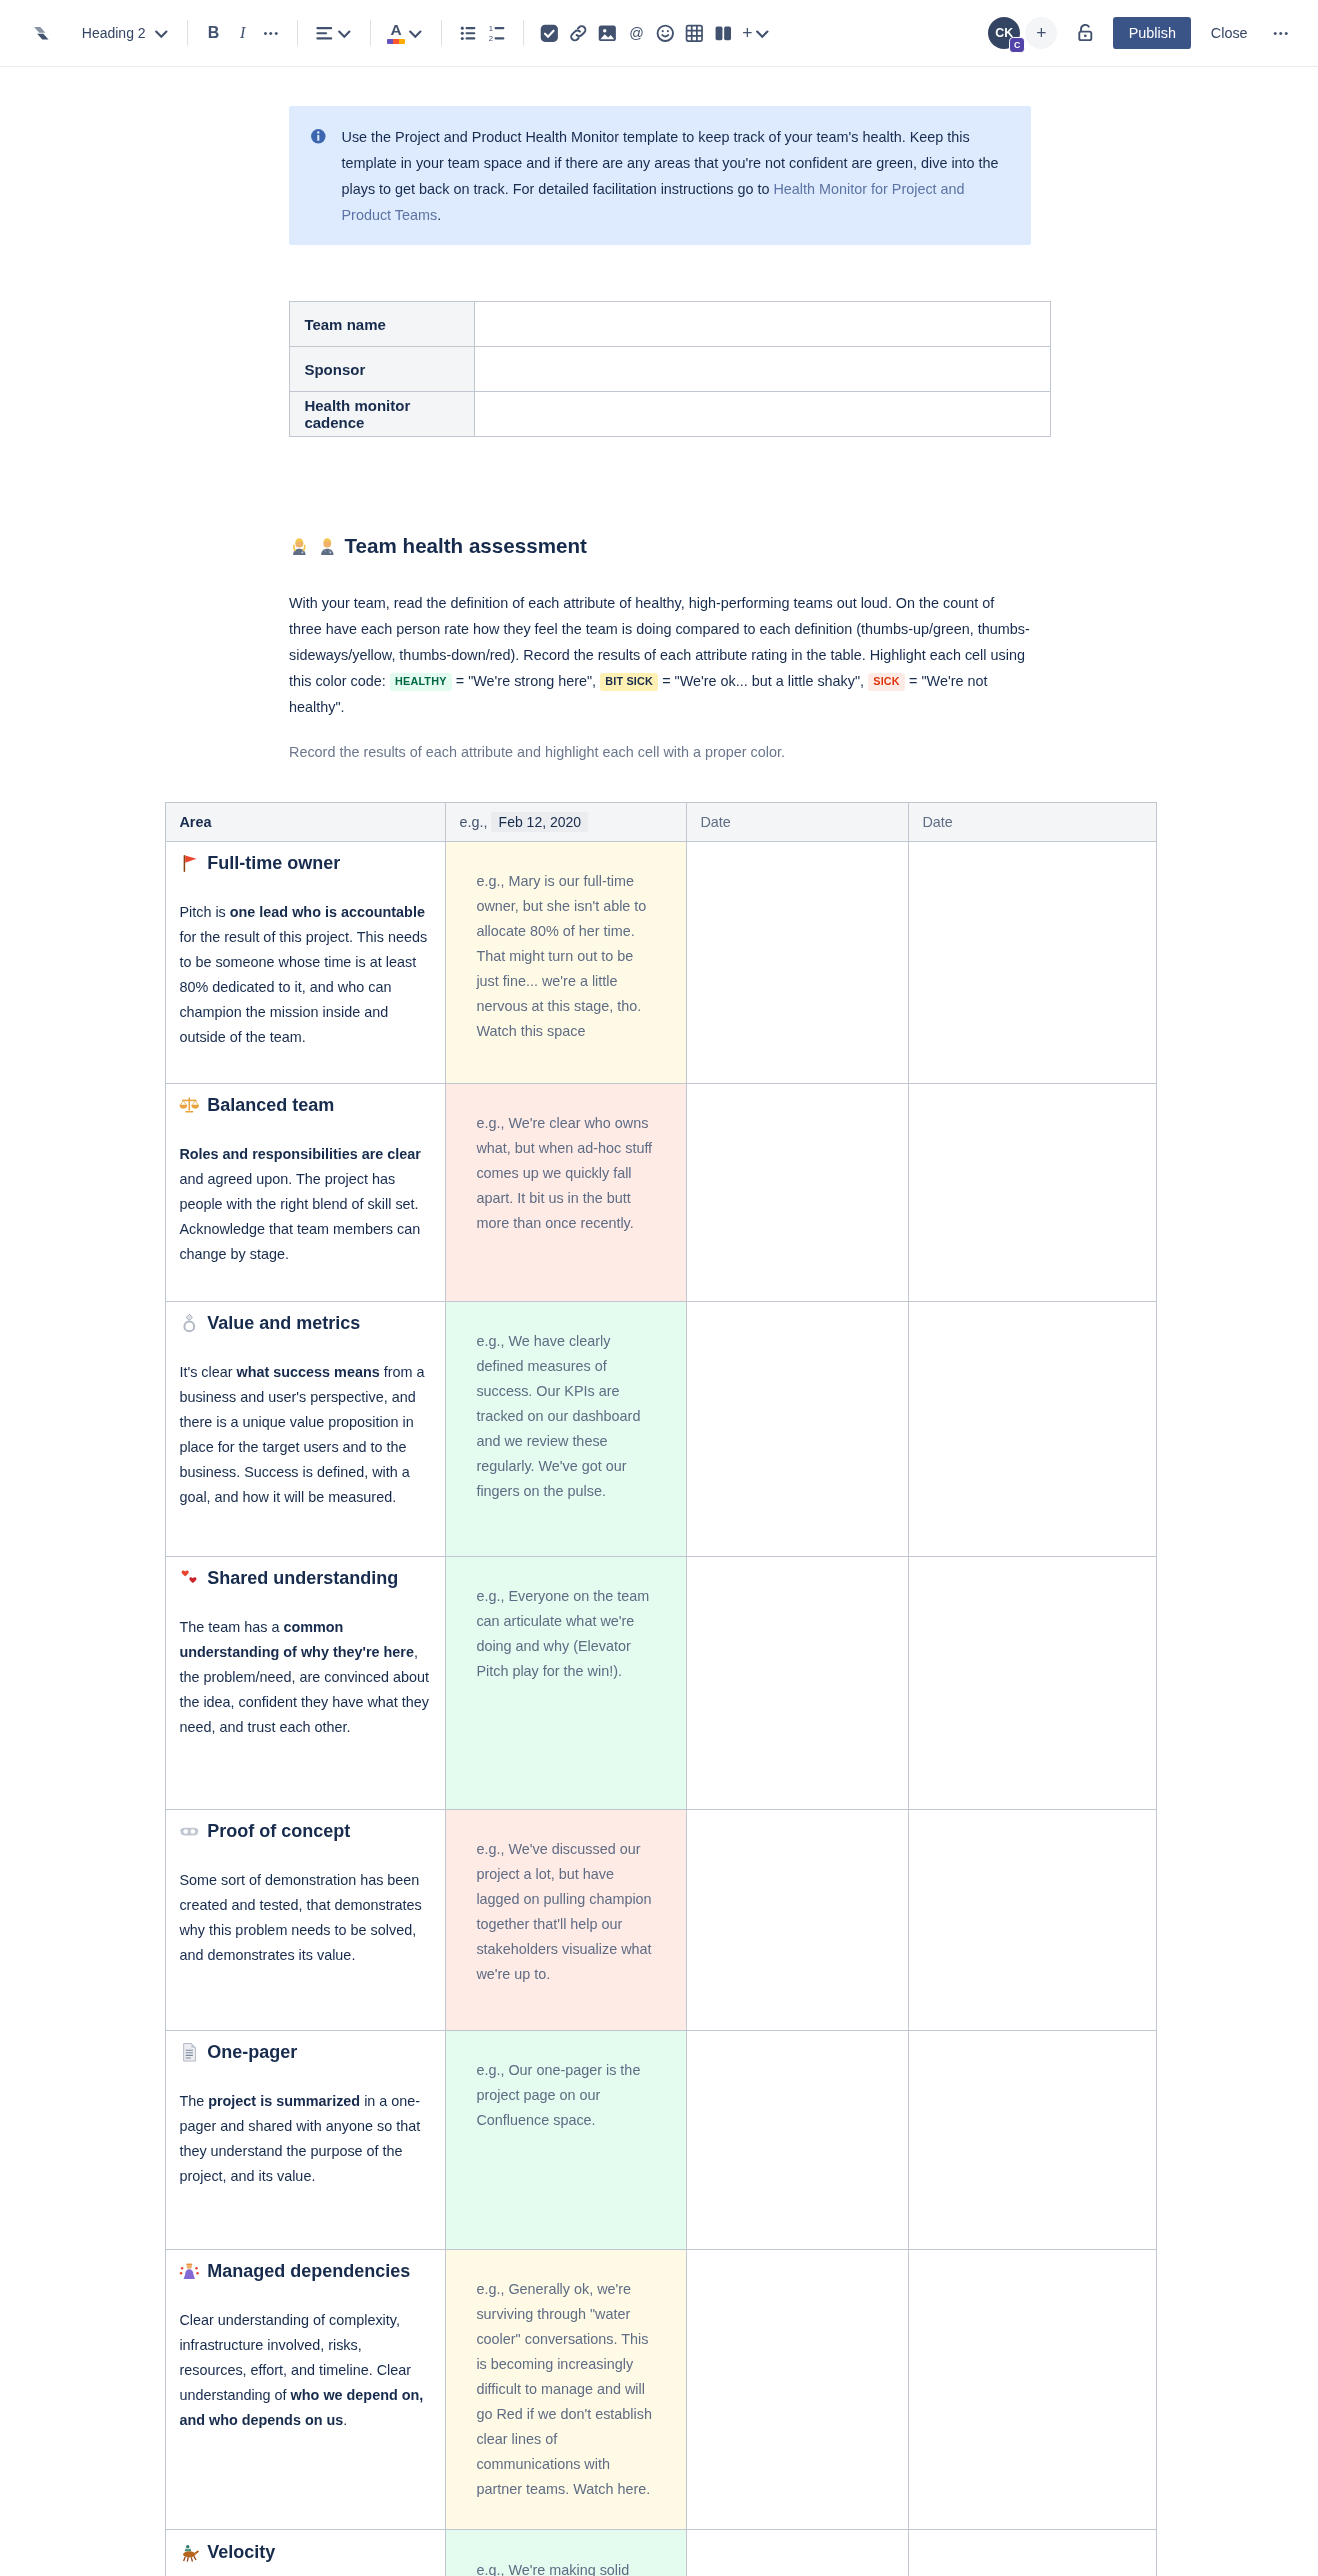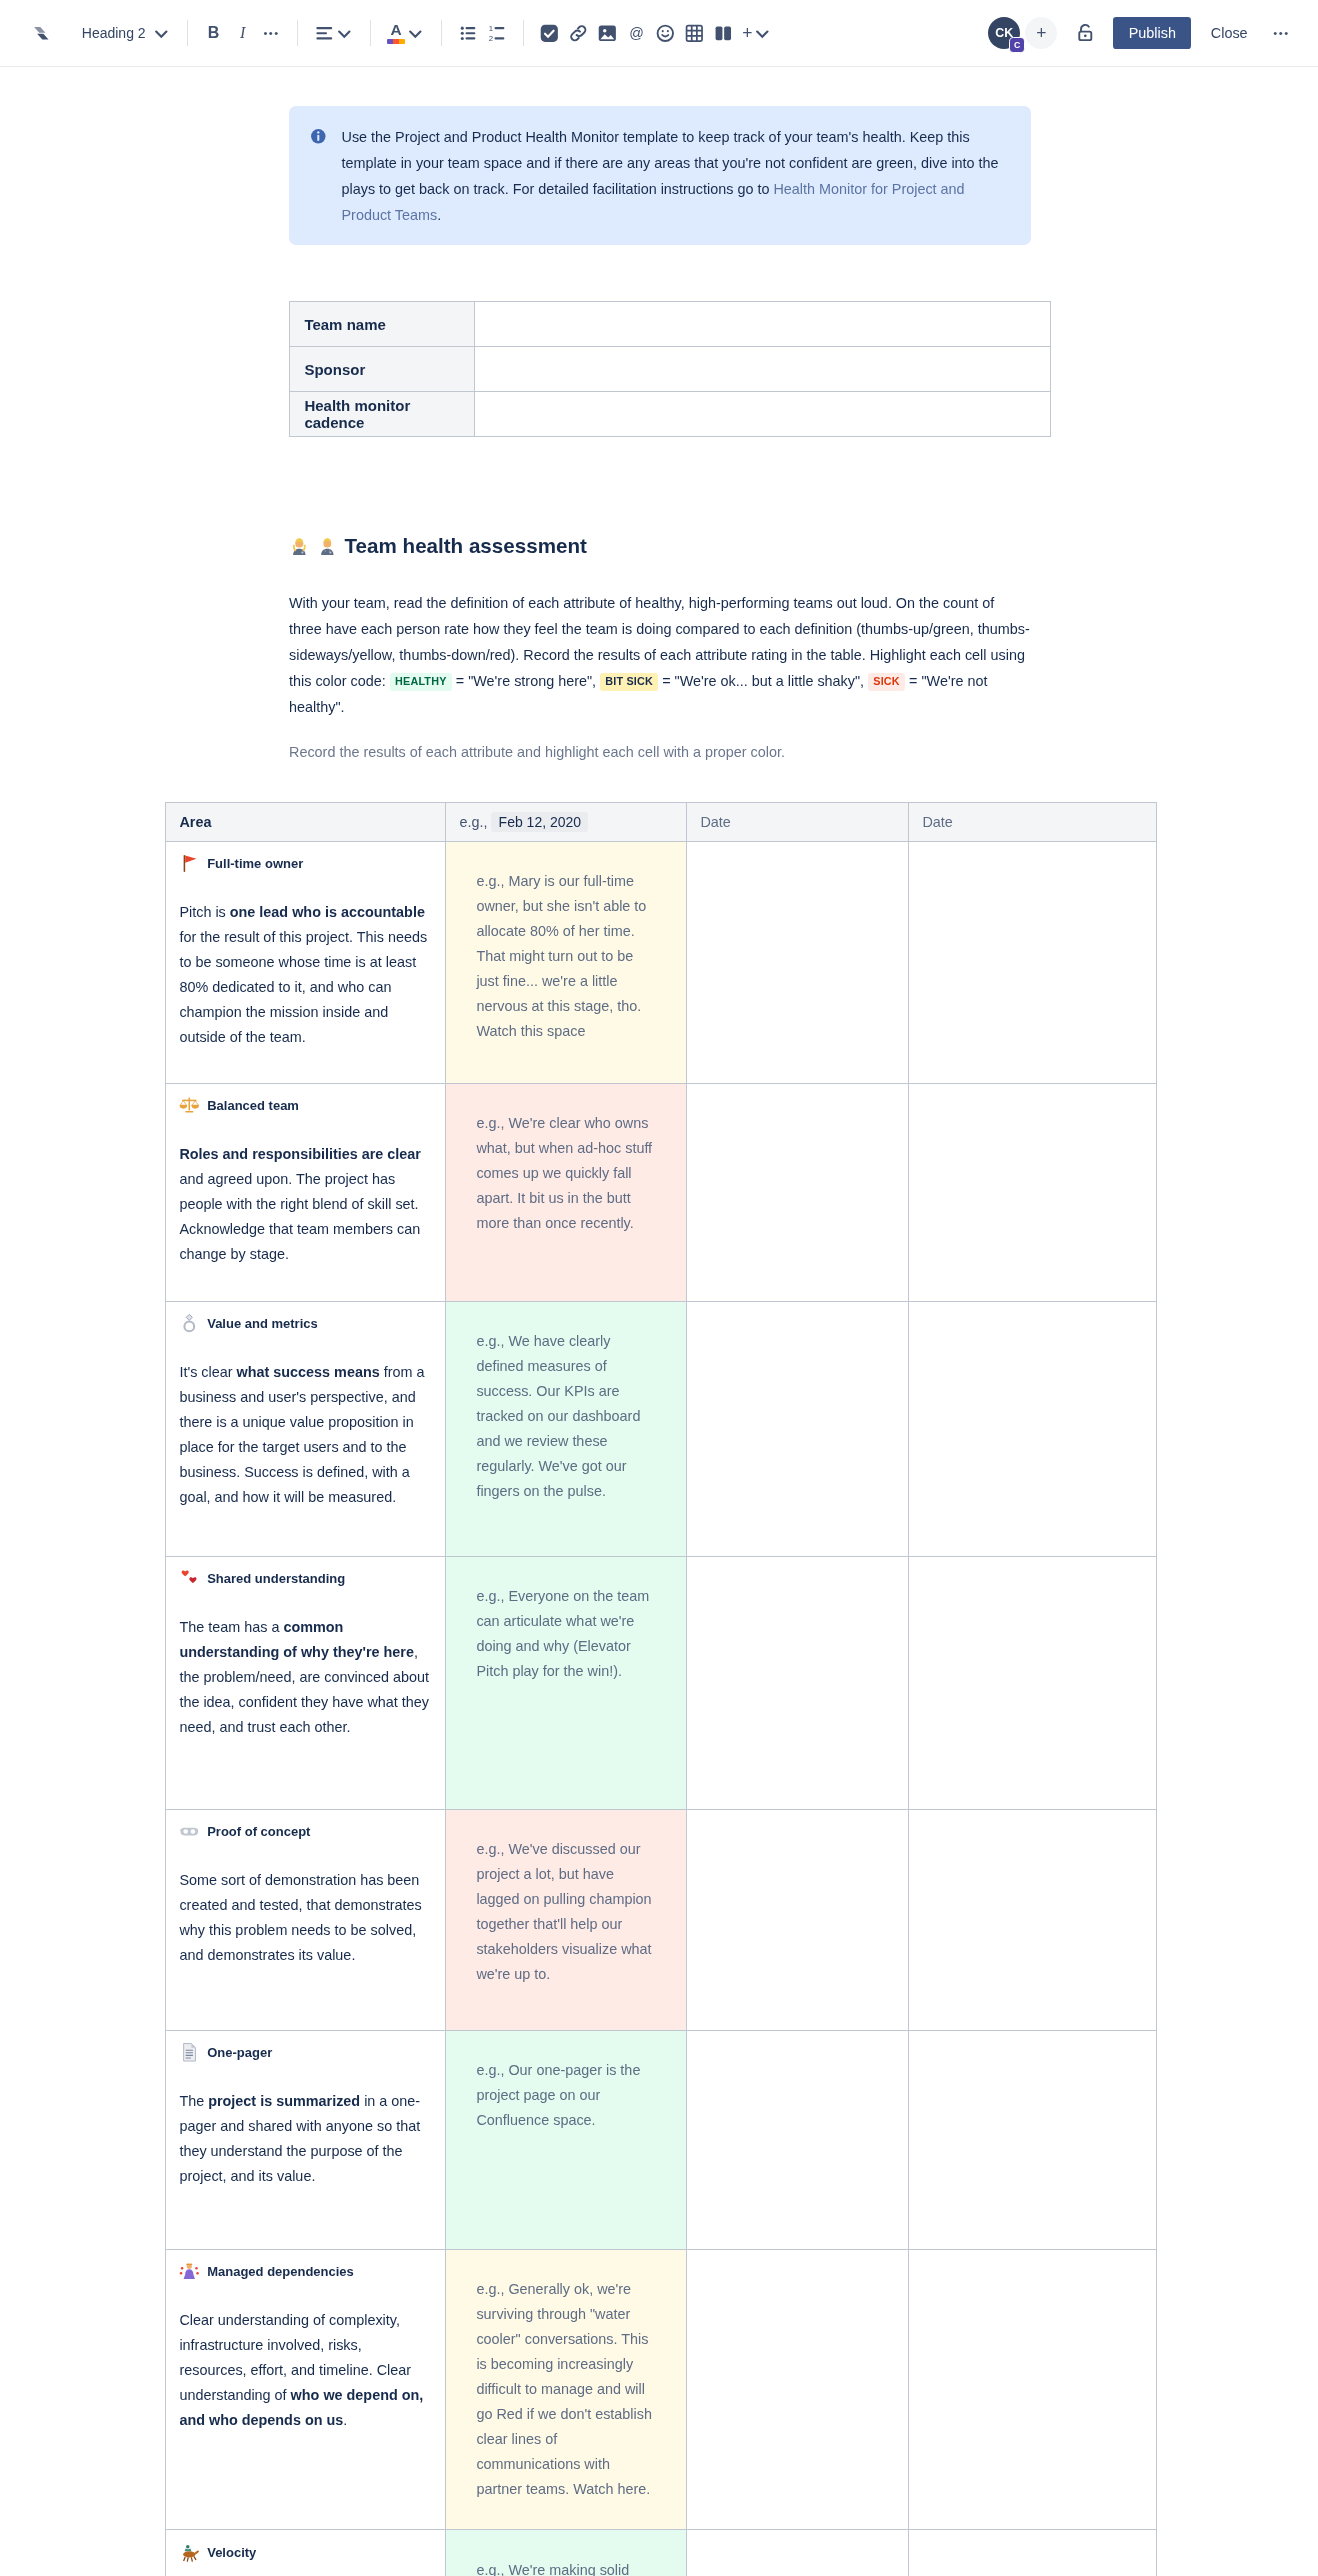--- a/index.html
+++ b/index.html
@@ -31,21 +31,21 @@
           background:#5243AA;color:#fff;font-size:8.8px;font-weight:bold;display:flex;align-items:center;
           justify-content:center;border:1.5px solid #fff;box-sizing:border-box;}
   .add-avatar{width:32px;height:32px;border-radius:50%;background:#F4F5F7;color:#42526E;font-size:17.5px;
           display:flex;align-items:center;justify-content:center;margin-left:-8.2px;border:none;cursor:pointer;}
   .publish-btn{background:#3A5488;color:#fff;border:none;border-radius:3.1px;font-size:14.4px;
           padding:8.2px 15.5px;cursor:pointer;font-family:inherit;}
   .close-btn{background:none;border:none;color:#344563;font-size:14.4px;cursor:pointer;font-family:inherit;}
   
   .doc{width:742px;margin-left:289px;}
   .page-title{font-size:29px;font-weight:500;color:#172B4D;margin:33px 0 0;line-height:36px;}
-  .info-panel{display:flex;gap:13.4px;background:#DEEBFF;border-radius:7px;padding:17.5px 18.5px;
+  .info-panel{display:flex;gap:13.4px;background:#DEEBFF;border-radius:2px;padding:17.5px 18.5px;
           margin-top:39px;font-size:14.4px;line-height:26px;box-sizing:border-box;}
   .info-panel .emoji{flex:0 0 auto;margin-top:2.1px;}
   .inline-link{color:#5C74A3;text-decoration:none;cursor:pointer;}
   .b{font-weight:bold;}
   .para{font-size:14.4px;line-height:26px;margin:25px 0 0;}
   .placeholder{color:#6B778C;}
   .emoji{width:20.6px;height:20.6px;display:inline-flex;vertical-align:-4.1px;}
   .emoji svg{width:100%;height:100%;}
   h2.section{display:flex;align-items:center;gap:7.2px;font-size:20.6px;font-weight:700;color:#172B4D;
           margin:0;line-height:31px;}
@@ -62,21 +62,21 @@
   .setup-table td.lbl{width:185px;background:#F4F5F7;font-weight:bold;}
   .health-wrap{margin-top:37px;}
   .health-table{width:992px;margin-left:-124px;table-layout:fixed;}
   .health-table th{background:#F4F5F7;height:39px;text-align:left;padding:5.2px 13.4px;font-size:14.4px;
         font-weight:bold;color:#172B4D;vertical-align:middle;}
   .health-table th.date-col{color:#5E6C84;font-weight:normal;}
   .health-table th .prefix{font-weight:normal;color:#44546F;}
   .date-lozenge{display:inline-block;background:#EBECF0;border-radius:3.1px;padding:2.1px 7.2px;
         font-size:14px;font-weight:normal;color:#172B4D;}
   .health-table td{vertical-align:top;padding:10.3px 13.4px;font-size:14.4px;line-height:25px;}
-  .attr-head{display:flex;align-items:center;gap:7.2px;font-weight:bold;font-size:13px;line-height:23px;}
+  .attr-head{display:flex;align-items:center;gap:7.2px;font-weight:bold;font-size:18px;line-height:23px;}
   .cell-spacer{height:25px;}
   .desc{margin:0;}
   .eg-text{margin:17px;color:#5E6C84;}
   .bg-yellow{background:#FFFAE6;}
   .bg-red{background:#FFEBE6;}
   .bg-green{background:#E3FCEF;}
 </style>
 </head>
 <body>
 

